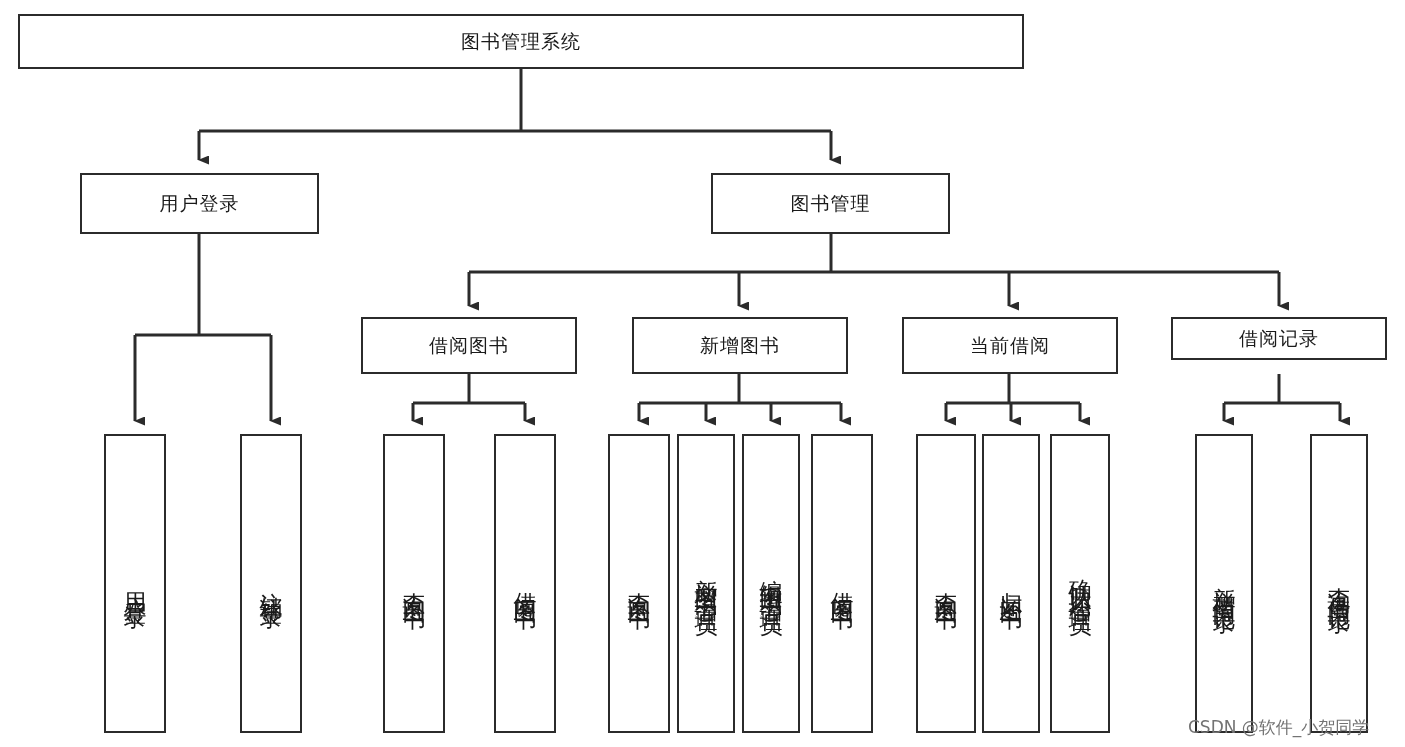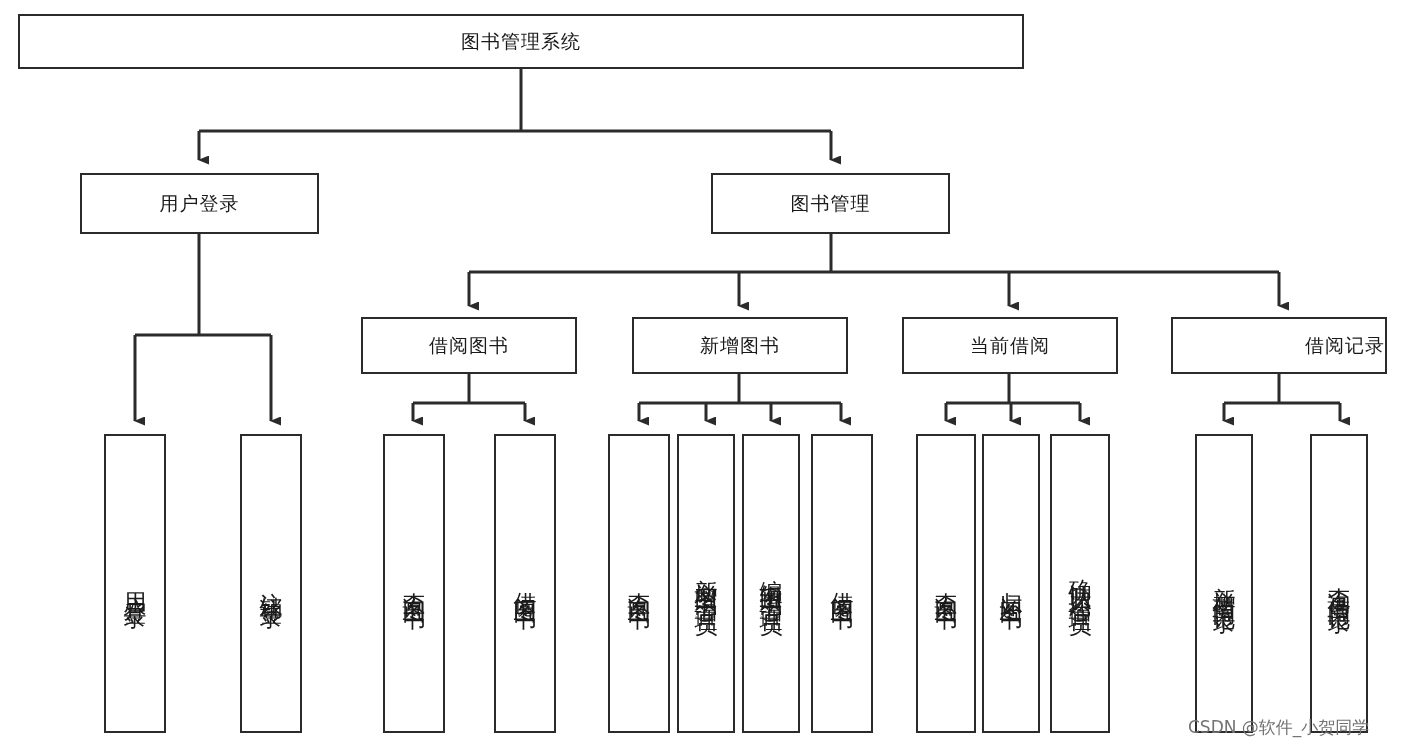--- a/index.html
+++ b/index.html
@@ -150,21 +150,21 @@
   </div>
 
   <div class="node-box horiz" style="left:632px; top:317px; width:216px; height:57px;">
     <span class="node-label">新增图书</span>
   </div>
 
   <div class="node-box horiz" style="left:902px; top:317px; width:216px; height:57px;">
     <span class="node-label">当前借阅</span>
   </div>
 
-  <div class="node-box horiz" style="left:1171px; top:317px; width:216px; height:57px;justify-content:flex-end;">
+  <div class="node-box horiz" style="left:1171px; top:317px; width:216px; height:43px;">
     <span class="node-label">借阅记录</span>
   </div>
 
   <div class="node-box vert" style="left:104px; top:434px; width:62px; height:299px;">
     <span class="node-label" style="margin-top: 137.5px;">用户登录</span>
   </div>
 
   <div class="node-box vert" style="left:240px; top:434px; width:62px; height:299px;">
     <span class="node-label" style="margin-top: 137.5px;">注销登录</span>
   </div>

